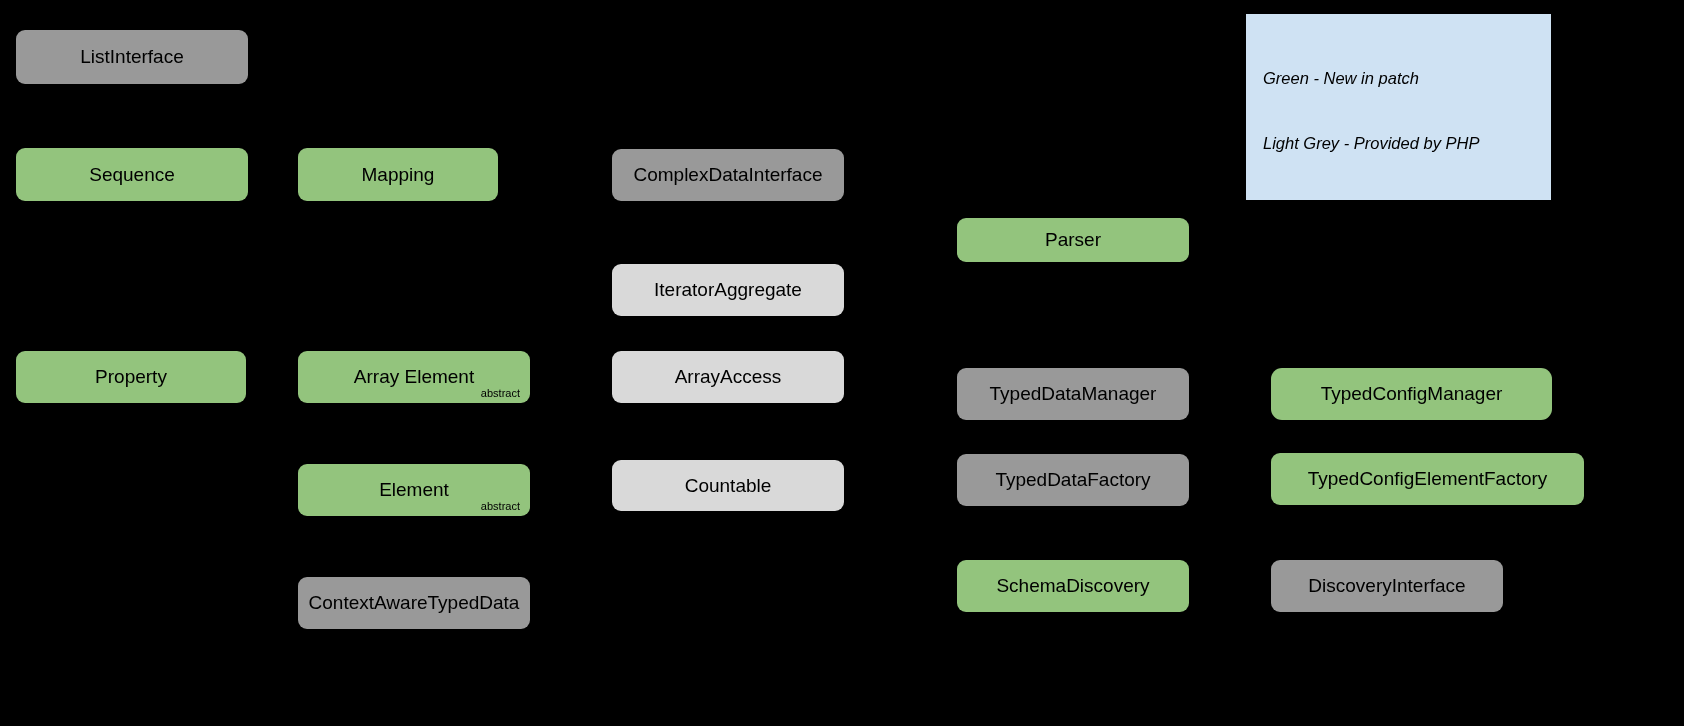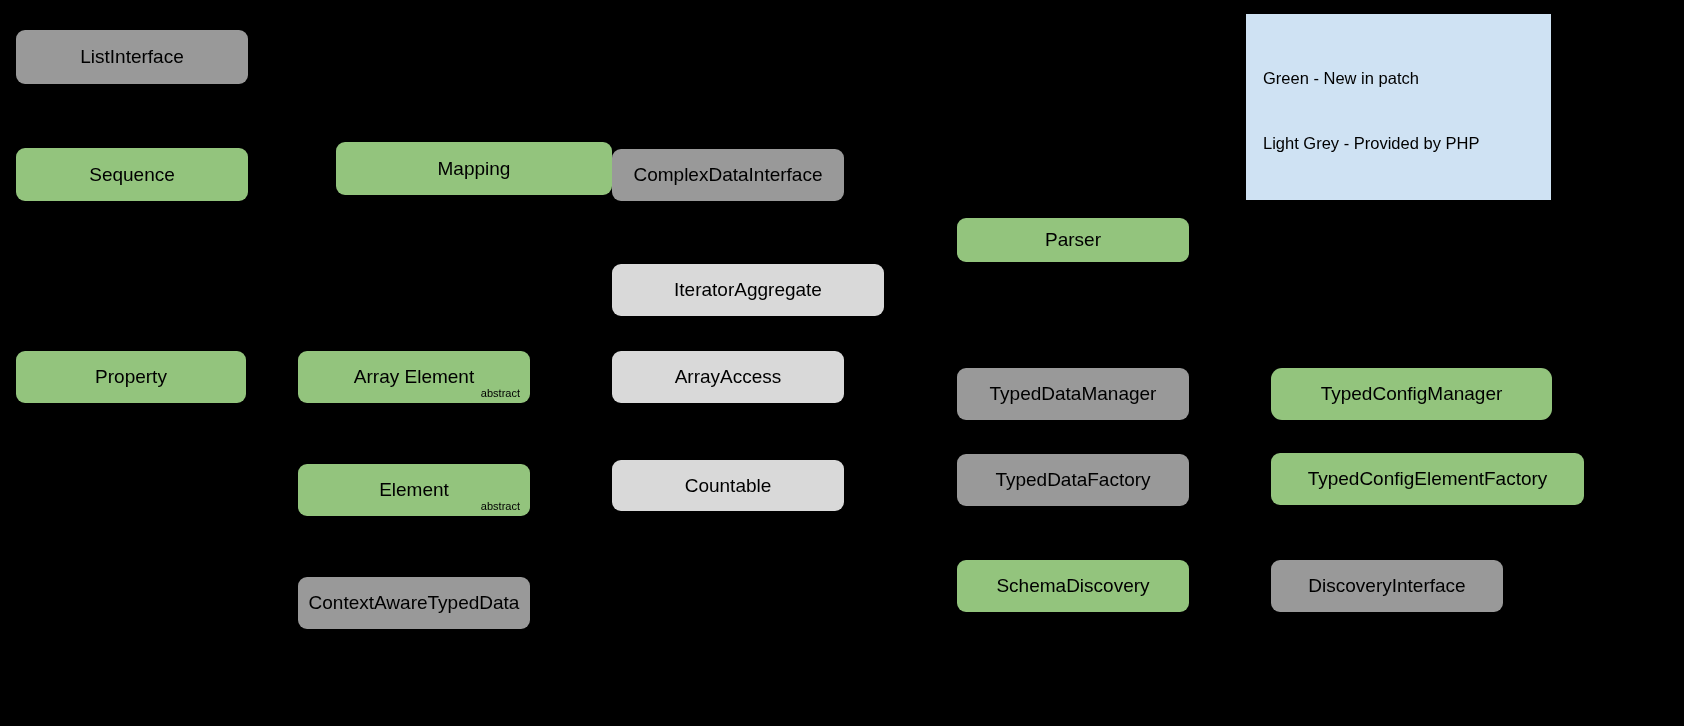--- a/index.html
+++ b/index.html
@@ -50,45 +50,45 @@
   .legend {
     position: absolute;
     background: #cfe2f3;
     color: #000000;
     font-size: 16.5px;
     line-height: 1.31;
     box-sizing: border-box;
     padding: 11px 16px 12px 17px;
     white-space: pre-wrap;
   }
-  .legend .lrow { display: block; }
+  .legend .lrow { display: block; font-style: italic; }
   .legend .lgap { display: block; height: 13px; }
 </style>
 </head>
 <body>
 
 <div id="canvas">
 
   <div id="nodes-layer">
       <div class="node dgrey" style="left: 16px; top: 30px; width: 232px; height: 54px;">
         <span class="label">ListInterface</span>
       </div>
       <div class="node green" style="left: 16px; top: 148px; width: 232px; height: 53px;">
         <span class="label">Sequence</span>
       </div>
-      <div class="node green" style="left: 298px; top: 142px; width: 276px; height: 53px; margin-left: 38px;">
+      <div class="node green" style="left: 298px; top: 148px; width: 200px; height: 53px;">
         <span class="label">Mapping</span>
       </div>
       <div class="node dgrey" style="left: 612px; top: 149px; width: 232px; height: 52px;">
         <span class="label">ComplexDataInterface</span>
       </div>
       <div class="node green" style="left: 957px; top: 218px; width: 232px; height: 44px;">
         <span class="label">Parser</span>
       </div>
-      <div class="node lgrey" style="left: 612px; top: 264px; width: 272px; height: 52px;">
+      <div class="node lgrey" style="left: 612px; top: 264px; width: 232px; height: 52px;">
         <span class="label">IteratorAggregate</span>
       </div>
       <div class="node green" style="left: 16px; top: 351px; width: 230px; height: 52px;">
         <span class="label">Property</span>
       </div>
       <div class="node green" style="left: 298px; top: 351px; width: 232px; height: 52px;">
         <span class="label">Array Element</span>
         <span class="stereotype">abstract</span>
       </div>
       <div class="node lgrey" style="left: 612px; top: 351px; width: 232px; height: 52px;">

